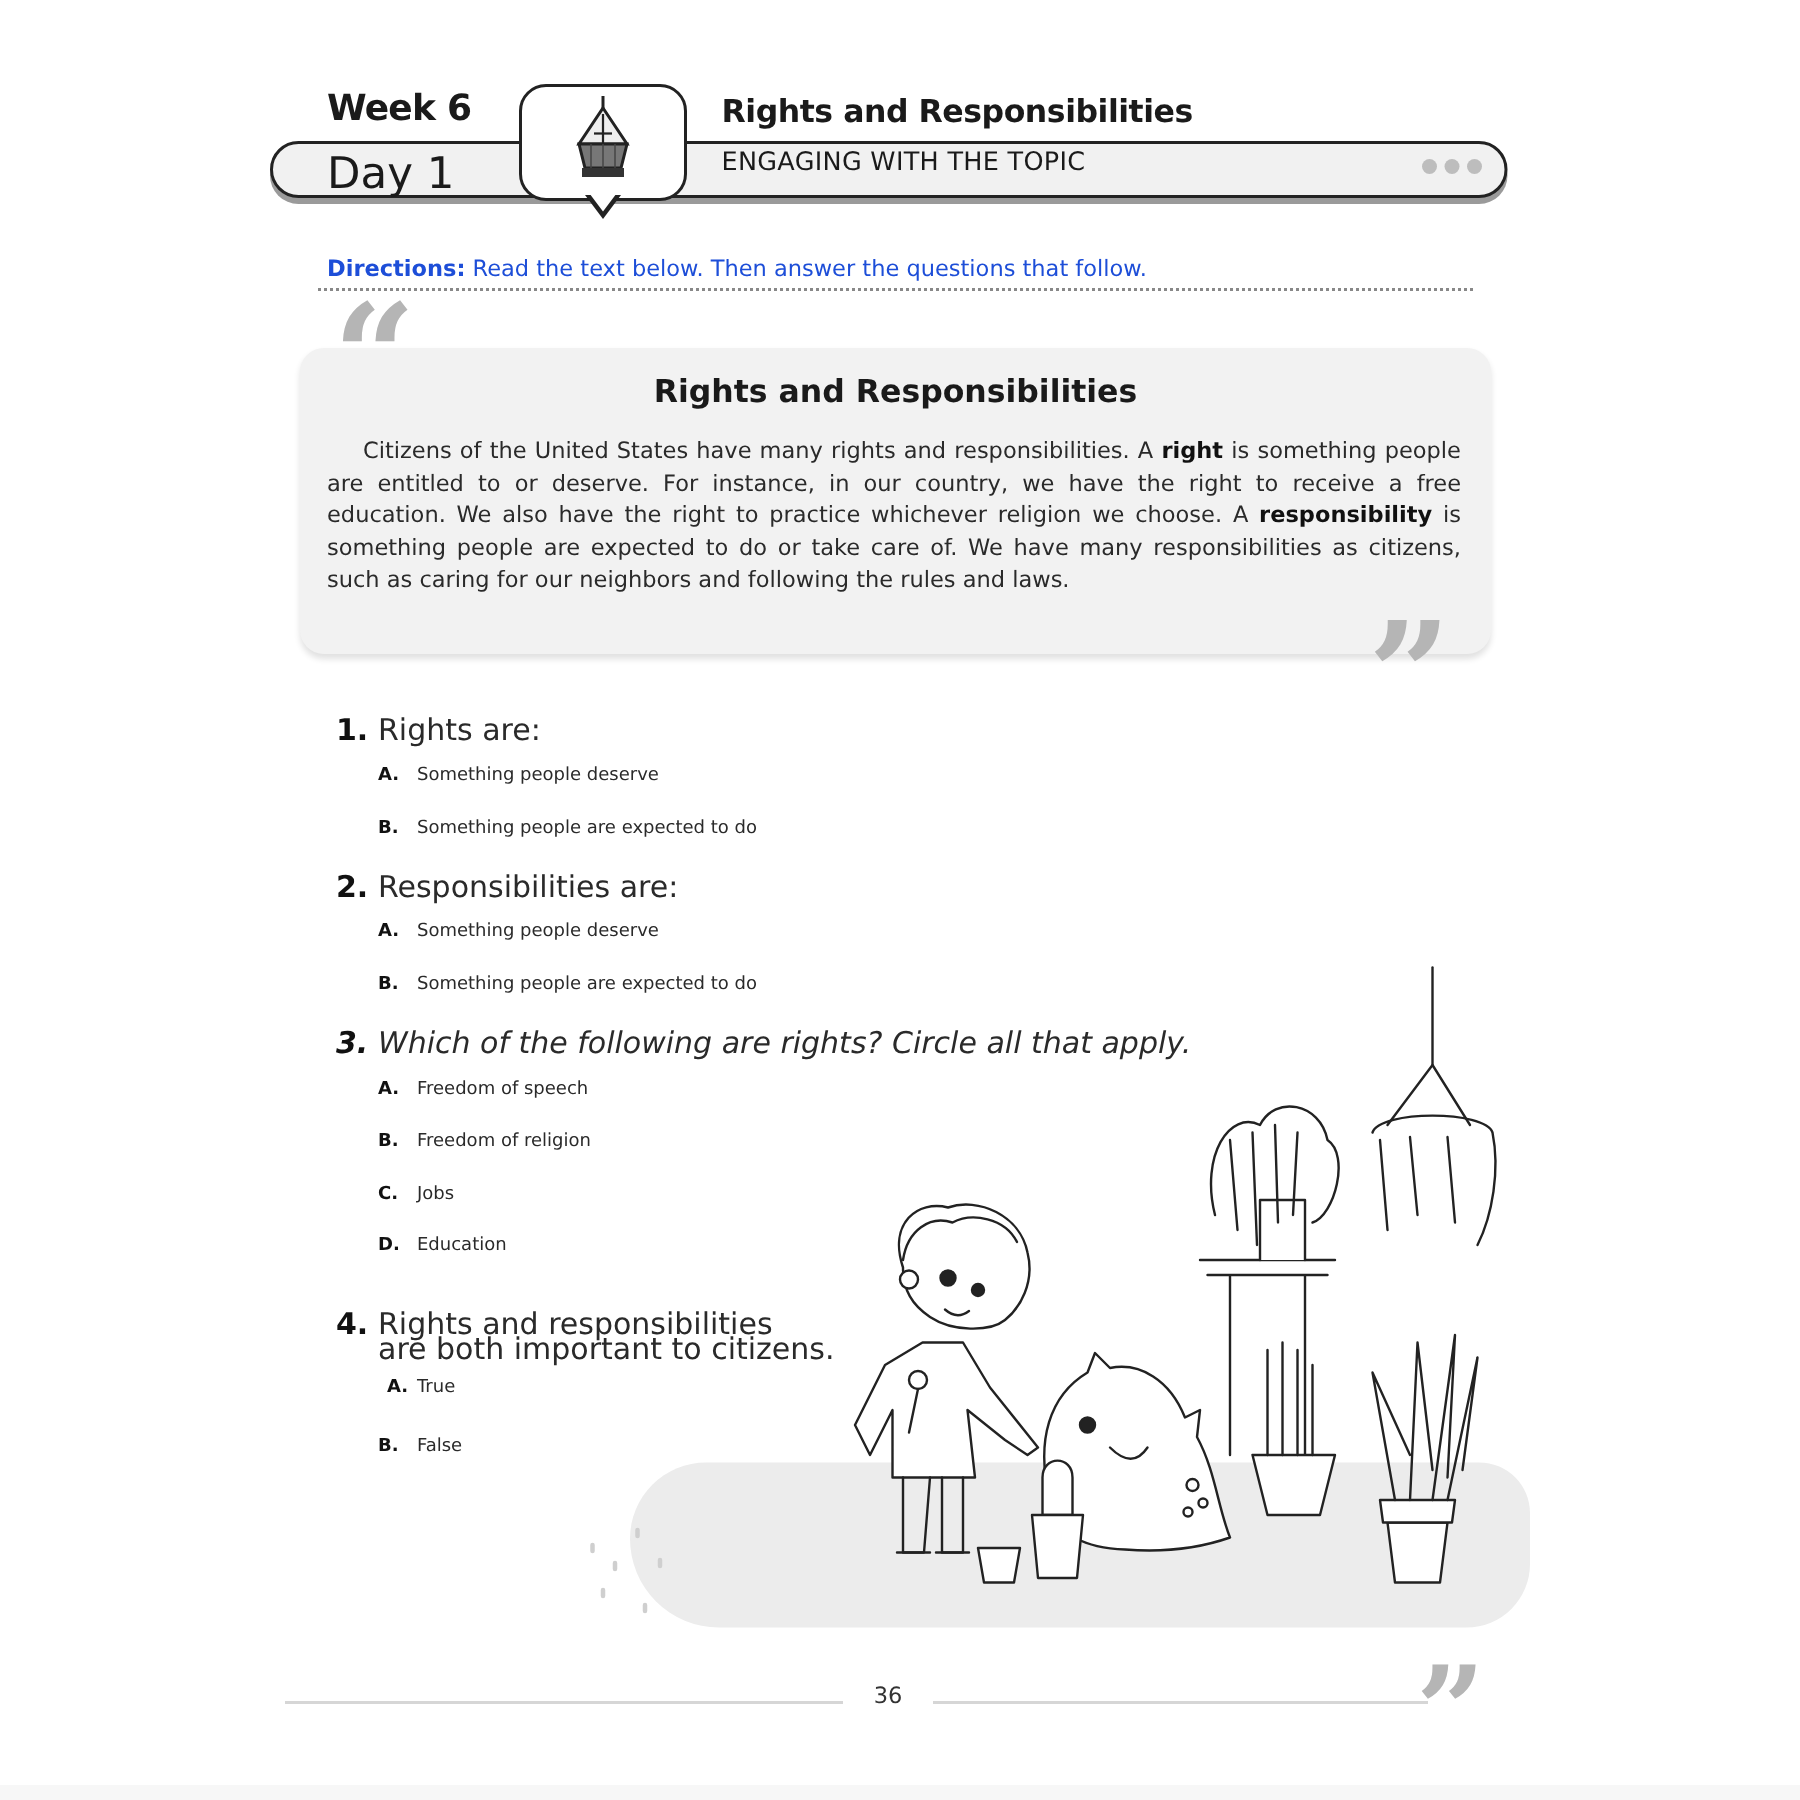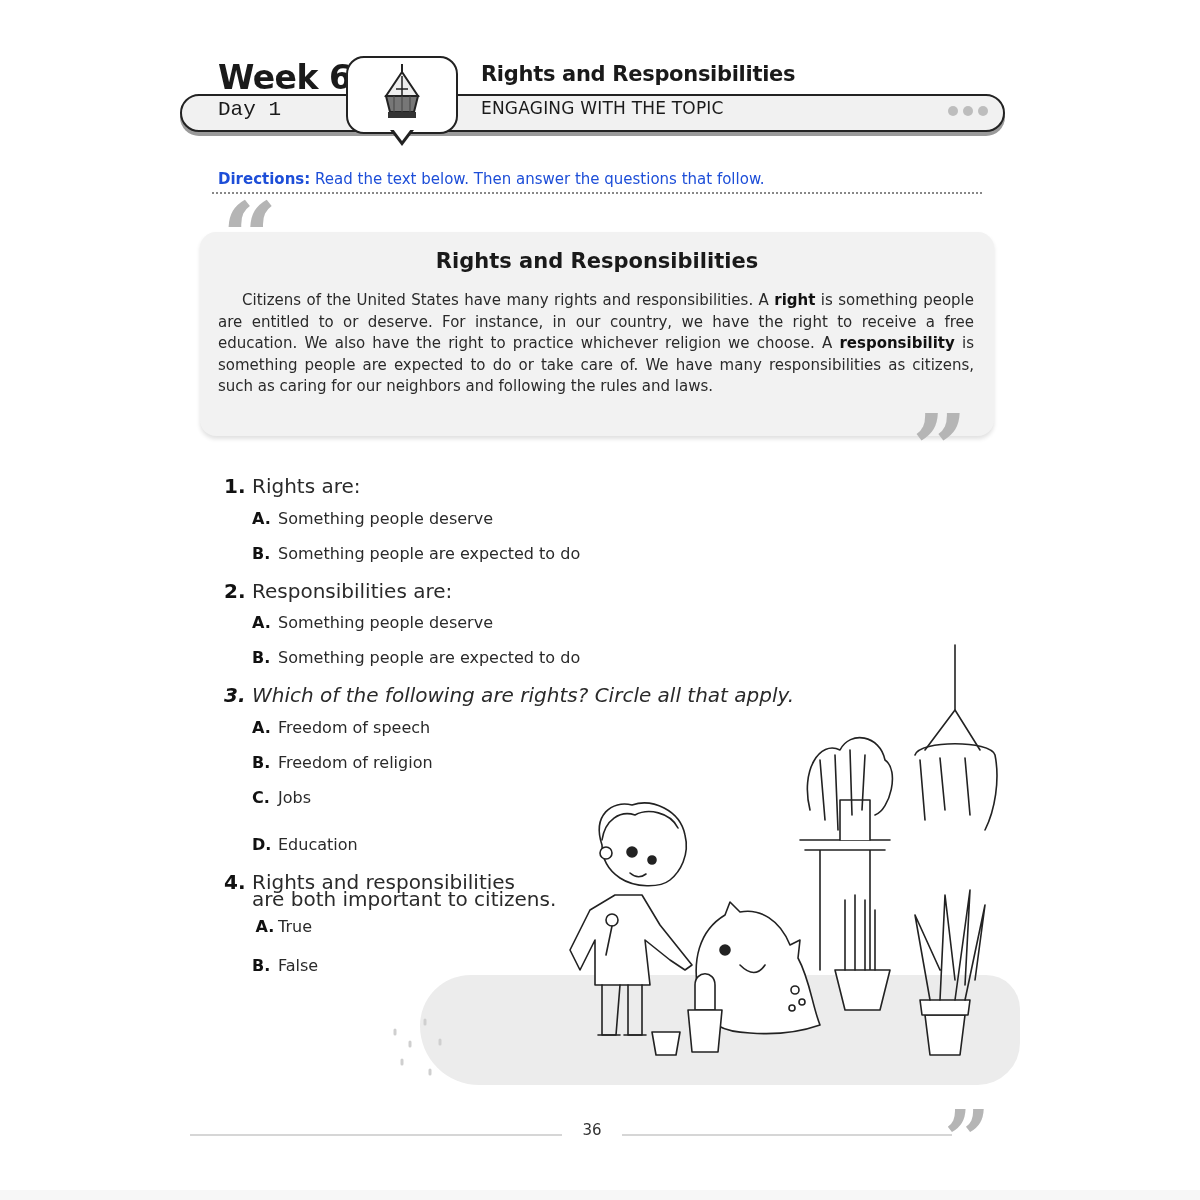--- a/index.html
+++ b/index.html
@@ -3,22 +3,22 @@
 <meta charset="utf-8">
 <style>
   html, body { margin: 0; padding: 0; background: #ffffff; }
   body { width: 1200px; height: 1200px; position: relative; overflow: hidden;
          font-family: "DejaVu Sans", "Liberation Sans", sans-serif; color: #1a1a1a; }
   .abs { position: absolute; }
 
   
   .hdr-bar { left: 180px; top: 94px; width: 825px; height: 38px; border: 2px solid #222;
              border-radius: 20px; background: #f1f1f1; box-shadow: 0 4px 0 #9a9a9a; box-sizing: border-box; }
-  .week { left: 218px; top: 58px; font-size: 33px; font-weight: bold; letter-spacing: -0.5px; }
-  .day { left: 218px; top: 98px; font-size: 21px; font-family: Liberation Mono, monospace; }
+  .week { left: 218px; top: 58px; font-size: 24px; font-weight: bold; letter-spacing: -0.5px; }
+  .day { left: 218px; top: 98px; font-size: 29px; }
   .title-top { left: 481px; top: 62px; font-size: 21px; font-weight: bold; letter-spacing: -0.3px; }
   .title-sub { left: 481px; top: 98px; font-size: 17px; letter-spacing: 0.2px; }
   .dots { left: 948px; top: 106px; display: flex; gap: 5px; }
   .dots span { width: 10px; height: 10px; border-radius: 50%; background: #bdbdbd; display: block; }
   .bubble { left: 346px; top: 56px; width: 112px; height: 78px; background: #fff; border: 2px solid #222;
             border-radius: 18px; box-sizing: border-box; }
   .bubble-tail { left: 390px; top: 130px; width: 0; height: 0; border-left: 12px solid transparent;
                  border-right: 12px solid transparent; border-top: 16px solid #222; }
   .bubble-tail-in { left: 393px; top: 129px; width: 0; height: 0; border-left: 9px solid transparent;
                     border-right: 9px solid transparent; border-top: 12px solid #fff; }
@@ -38,21 +38,21 @@
              box-shadow: 0 3px 4px rgba(0,0,0,0.12); }
   .read-title { left: 200px; top: 249px; width: 794px; text-align: center; font-size: 21px; font-weight: bold; }
   .read-body { left: 218px; top: 290px; width: 756px; font-size: 15px; line-height: 21.5px; text-align: justify;
                color: #2a2a2a; }
   .read-body p { margin: 0; text-indent: 24px; }
   .read-body b { font-weight: bold; color: #111; }
 
   
   .q { position: absolute; font-size: 20px; color: #2a2a2a; }
   .q .num { font-weight: bold; color: #111; display: inline-block; width: 28px; }
-  .opt { position: absolute; font-size: 16px; color: #2a2a2a; }
+  .opt { position: absolute; font-size: 12px; color: #2a2a2a; }
   .opt .let { font-weight: bold; color: #111; display: inline-block; width: 26px; }
 
   
   .floor { left: 420px; top: 975px; width: 600px; height: 110px; background: #ececec; border-radius: 60px 40px 50px 70px; }
 
   
   .foot-line-l { left: 190px; top: 1134px; width: 372px; border-top: 2px solid #d6d6d6; }
   .foot-line-r { left: 622px; top: 1134px; width: 330px; border-top: 2px solid #d6d6d6; }
   .pagenum { left: 570px; top: 1121px; width: 44px; text-align: center; font-size: 15px; color: #333; }
   .fquote { left: 944px; top: 1100px; font-size: 80px; font-family: "DejaVu Serif", serif; color: #b5b5b5;
@@ -128,21 +128,21 @@
 </div>
 <div class="opt" style="left:252px; top:718px;">
   <span class="let">A.</span><span>Freedom of speech</span>
 </div>
 <div class="opt" style="left:252px; top:753px;">
   <span class="let">B.</span><span>Freedom of religion</span>
 </div>
 <div class="opt" style="left:252px; top:788px;">
   <span class="let">C.</span><span>Jobs</span>
 </div>
-<div class="opt" style="left:252px; top:822px;margin-top:13px;">
+<div class="opt" style="left:252px; top:822px;">
   <span class="let">D.</span><span>Education</span>
 </div>
 
 <div class="q" style="left:224px; top:839px;margin-top:31px;">
   <span class="num">4.</span><span>Rights and responsibilities</span>
 </div>
 <div class="q" style="left:252px; top:887px;">are both important to citizens.</div>
 <div class="opt" style="left:252px; top:917px;text-align:center;">
   <span class="let">A.</span><span>True</span>
 </div>

